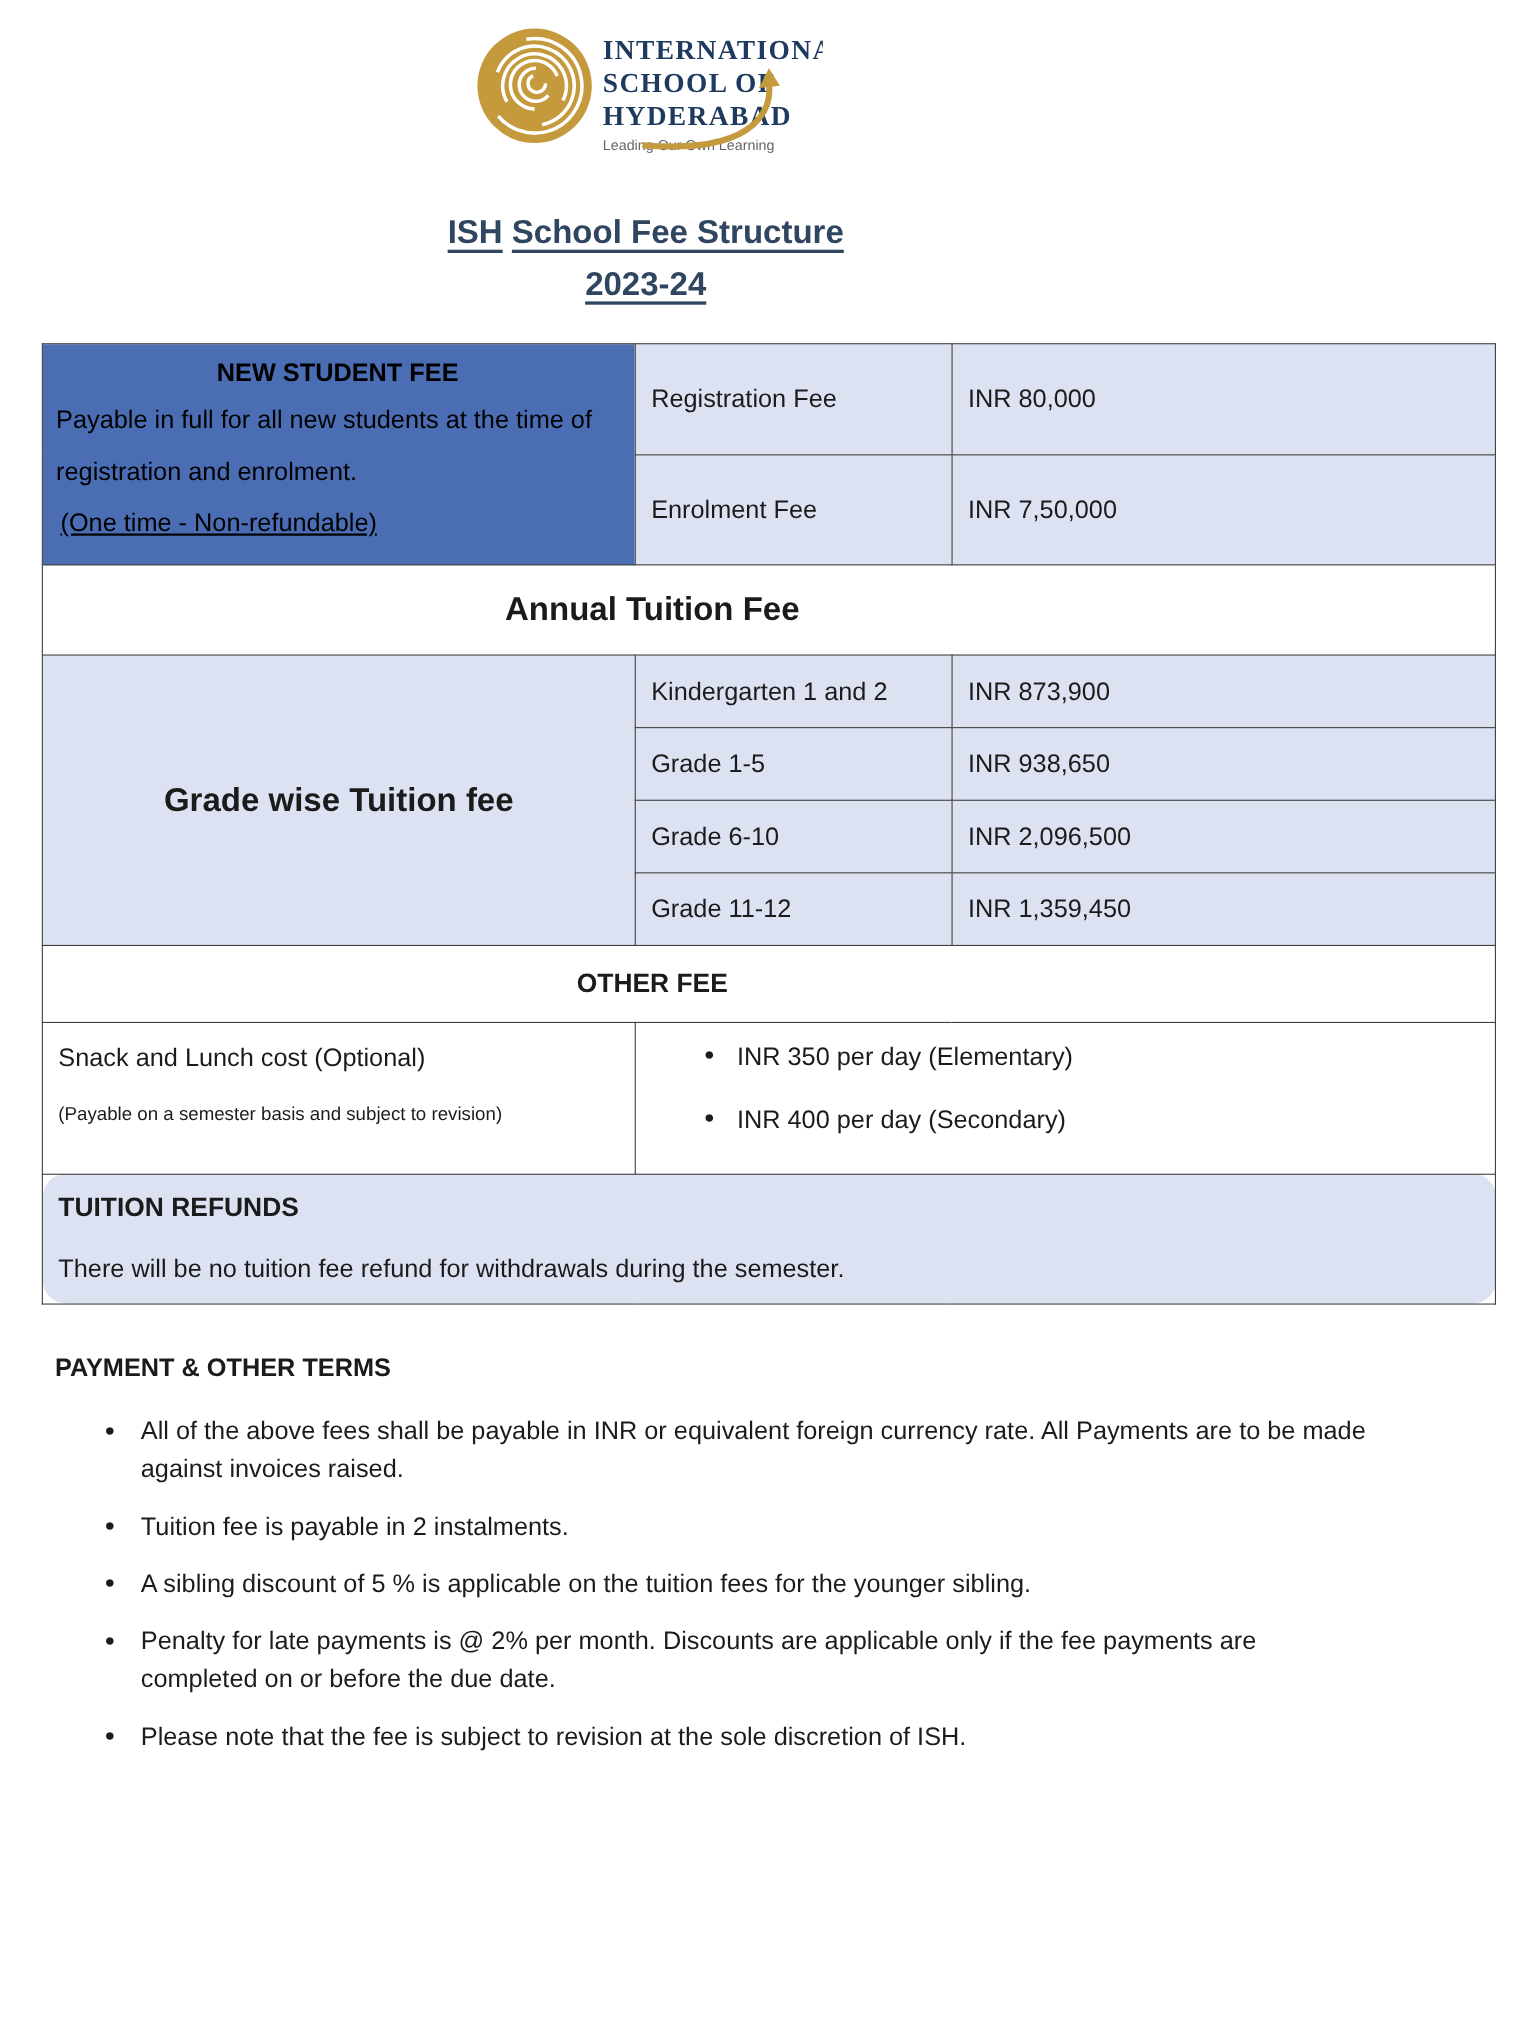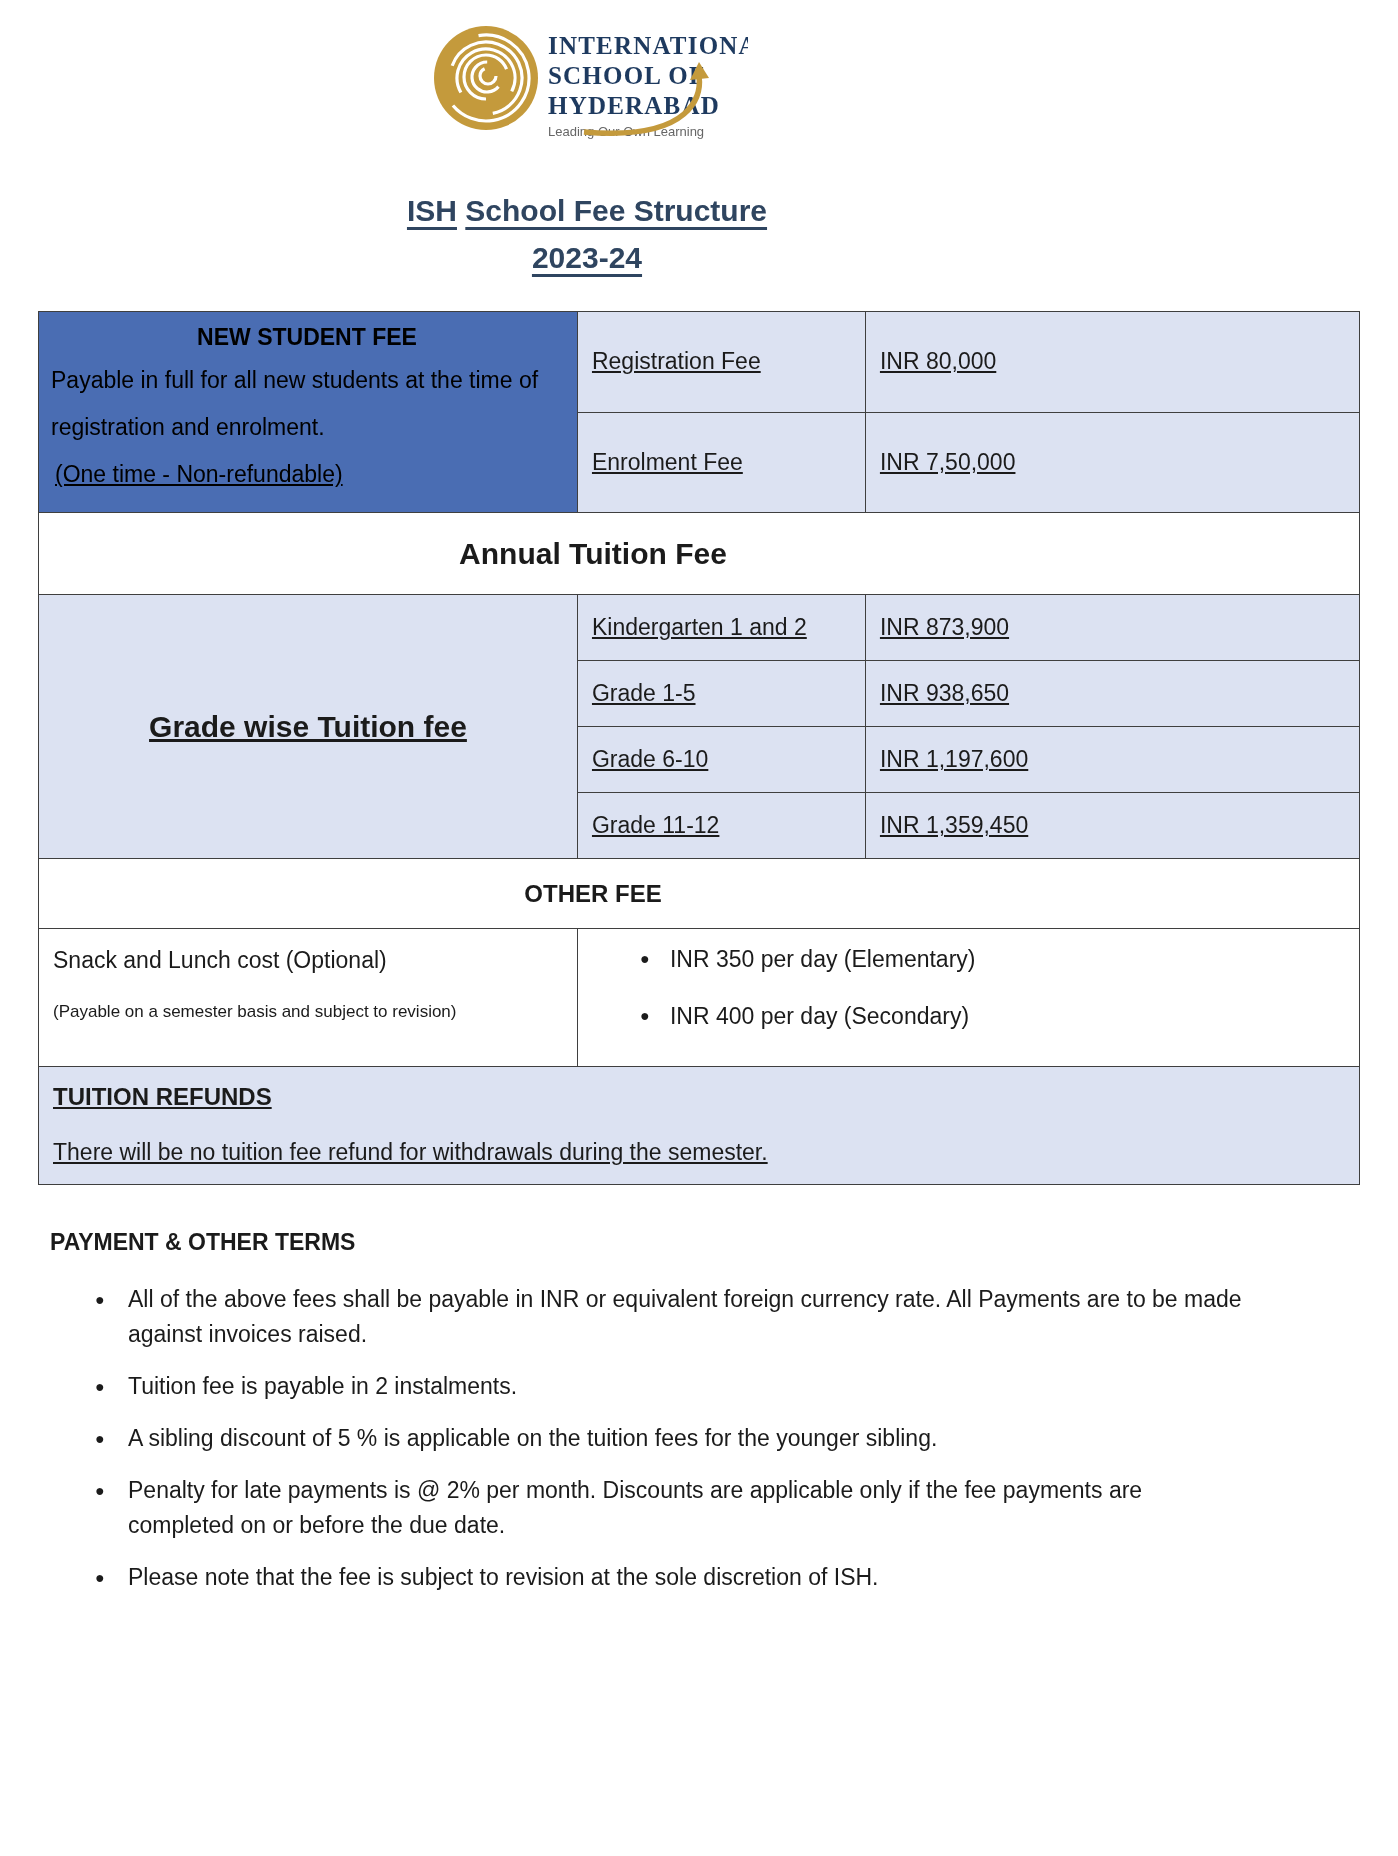--- a/index.html
+++ b/index.html
@@ -51,21 +51,21 @@
     background:var(--header-blue);color:#000000;
     vertical-align:top;
     padding:12px 14px 14px 12px;
   }
   .blue-cell .cell-heading{
     text-align:center;font-weight:bold;font-size:23px;margin-bottom:6px;
   }
   .blue-cell .cell-desc{line-height:2.05;font-size:23px;}
   .blue-cell .cell-note{line-height:2.05;font-size:23px;padding-left:4px;text-decoration:underline;}
 
-  .light{background:var(--light-blue);text-decoration:underline;}
+  .light{background:var(--light-blue);}
   td.label,td.amount{padding:10px 14px;}
   tr.r-fee td{height:99px;}
   tr.r-grade td{height:66px;}
 
   td.section-heading{
     text-align:center;font-weight:bold;background:#fff;
     padding-right:212px;
   }
   td.section-heading.big{font-size:30px;height:82px;}
   td.section-heading.small{font-size:24px;height:70px;}
@@ -87,21 +87,21 @@
   .bullets-cell ul{list-style:none;}
   .bullets-cell li{
     position:relative;padding-left:30px;font-size:23px;
     line-height:1.4;margin-bottom:24px;
   }
   .bullets-cell li::before{
     content:"\25CF";position:absolute;left:0;top:5px;font-size:16px;
   }
 
   td.refunds-cell{
-    vertical-align:top;padding:16px 14px 18px 14px;height:100px;
+    vertical-align:top;padding:16px 14px 18px 14px;height:100px;border-radius:21px;
   }
   .refunds-heading{font-weight:bold;font-size:24px;}
   .refunds-body{font-size:23px;margin-top:28px;}
 
   
   .payment{margin-top:44px;padding-left:12px;}
   .payment h2{font-size:23px;font-weight:bold;color:var(--text);}
   .payment ul{list-style:none;margin-top:26px;padding-left:45px;}
   .payment li{
     position:relative;padding-left:33px;font-size:23px;line-height:1.52;
@@ -172,21 +172,21 @@
         <td class="light grade-cell" rowspan="4">Grade wise Tuition fee</td>
         <td class="light label">Kindergarten 1 and 2</td>
         <td class="light amount">INR 873,900</td>
       </tr>
       <tr class="r-grade">
         <td class="light label">Grade 1-5</td>
         <td class="light amount">INR 938,650</td>
       </tr>
       <tr class="r-grade">
         <td class="light label">Grade 6-10</td>
-        <td class="light amount">INR 1,197,600</td>
+        <td class="light amount">INR 2,096,500</td>
       </tr>
       <tr class="r-grade">
         <td class="light label">Grade 11-12</td>
         <td class="light amount">INR 1,359,450</td>
       </tr>
 
       <tr>
         <td colspan="3" class="section-heading small">OTHER FEE</td>
       </tr>
 

